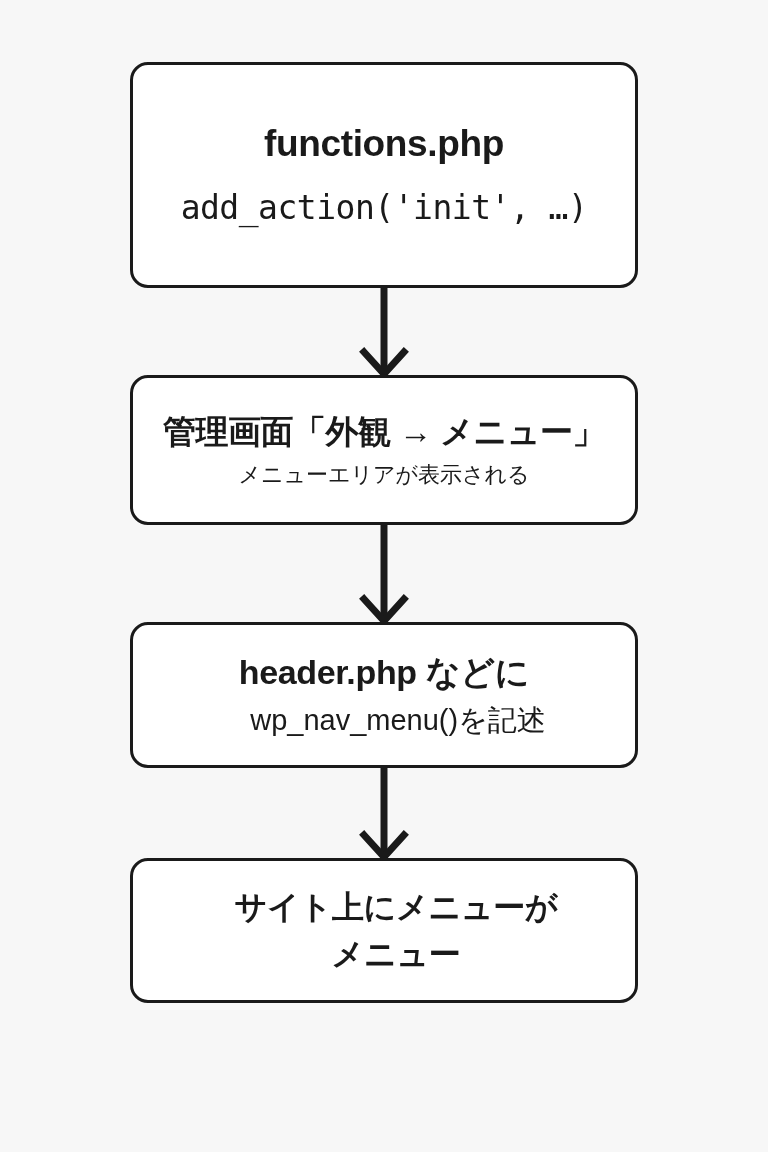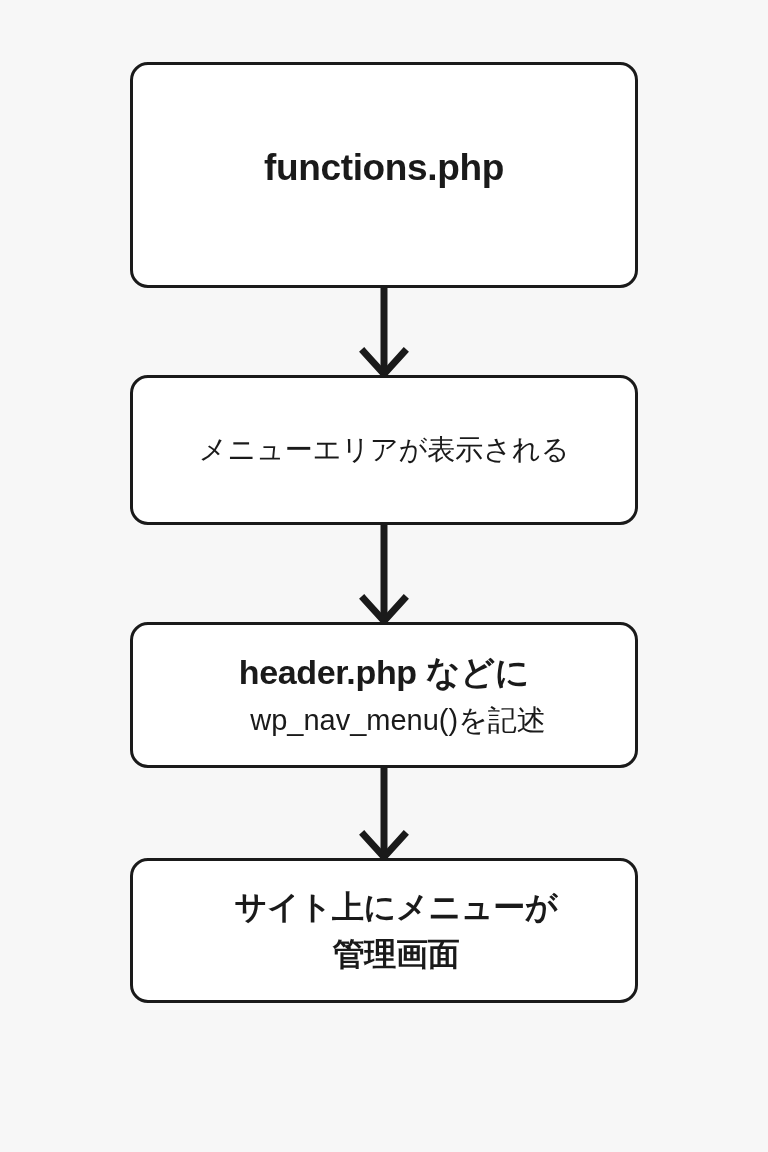--- a/index.html
+++ b/index.html
@@ -71,21 +71,21 @@
     top: 375px;
     height: 150px;
   }
   #node-admin .node-title {
     font-size: 33px;
     line-height: 1.2;
     margin-bottom: 10px;
     letter-spacing: -0.5px;
   }
   #node-admin .node-sub {
-    font-size: 28px;
+    font-size: 22px;
     line-height: 1.2;
   }
 
   
   #node-header {
     top: 622px;
     height: 146px;
   }
   #node-header .node-title {
     font-size: 34px;
@@ -123,30 +123,32 @@
   #arrow-2 { top: 523px; height: 102px; }
   #arrow-3 { top: 766px; height: 95px; }
 </style>
 </head>
 <body>
 
 <div id="flow">
 
   <div class="node" id="node-functions">
     <div class="node-title">functions.php</div>
+    <div class="mono">add_action('init', …)</div>
   </div>
 
   <div class="arrow" id="arrow-1">
     <svg width="768" height="92" viewBox="0 0 768 92" xmlns="http://www.w3.org/2000/svg">
       <line x1="384" y1="0" x2="384" y2="84" stroke="#1a1a1a" stroke-width="7"></line>
       <polyline points="364,66 384,88 404,66" fill="none" stroke="#1a1a1a" stroke-width="7" stroke-linecap="square" stroke-linejoin="miter"></polyline>
     </svg>
   </div>
 
   <div class="node" id="node-admin">
+    <div class="node-title">管理画面「外観 → メニュー」</div>
     <div class="node-sub">メニューエリアが表示される</div>
   </div>
 
   <div class="arrow" id="arrow-2">
     <svg width="768" height="102" viewBox="0 0 768 102" xmlns="http://www.w3.org/2000/svg">
       <line x1="384" y1="0" x2="384" y2="94" stroke="#1a1a1a" stroke-width="7"></line>
       <polyline points="364,76 384,98 404,76" fill="none" stroke="#1a1a1a" stroke-width="7" stroke-linecap="square" stroke-linejoin="miter"></polyline>
     </svg>
   </div>
 
@@ -157,16 +159,16 @@
 
   <div class="arrow" id="arrow-3">
     <svg width="768" height="95" viewBox="0 0 768 95" xmlns="http://www.w3.org/2000/svg">
       <line x1="384" y1="0" x2="384" y2="87" stroke="#1a1a1a" stroke-width="7"></line>
       <polyline points="364,69 384,91 404,69" fill="none" stroke="#1a1a1a" stroke-width="7" stroke-linecap="square" stroke-linejoin="miter"></polyline>
     </svg>
   </div>
 
   <div class="node" id="node-site">
     <div class="node-title">サイト上にメニューが</div>
-    <div class="node-title line2">管理画面</div>
+    <div class="node-title line2">メニュー</div>
   </div>
 
 </div>
 
 </body></html>

